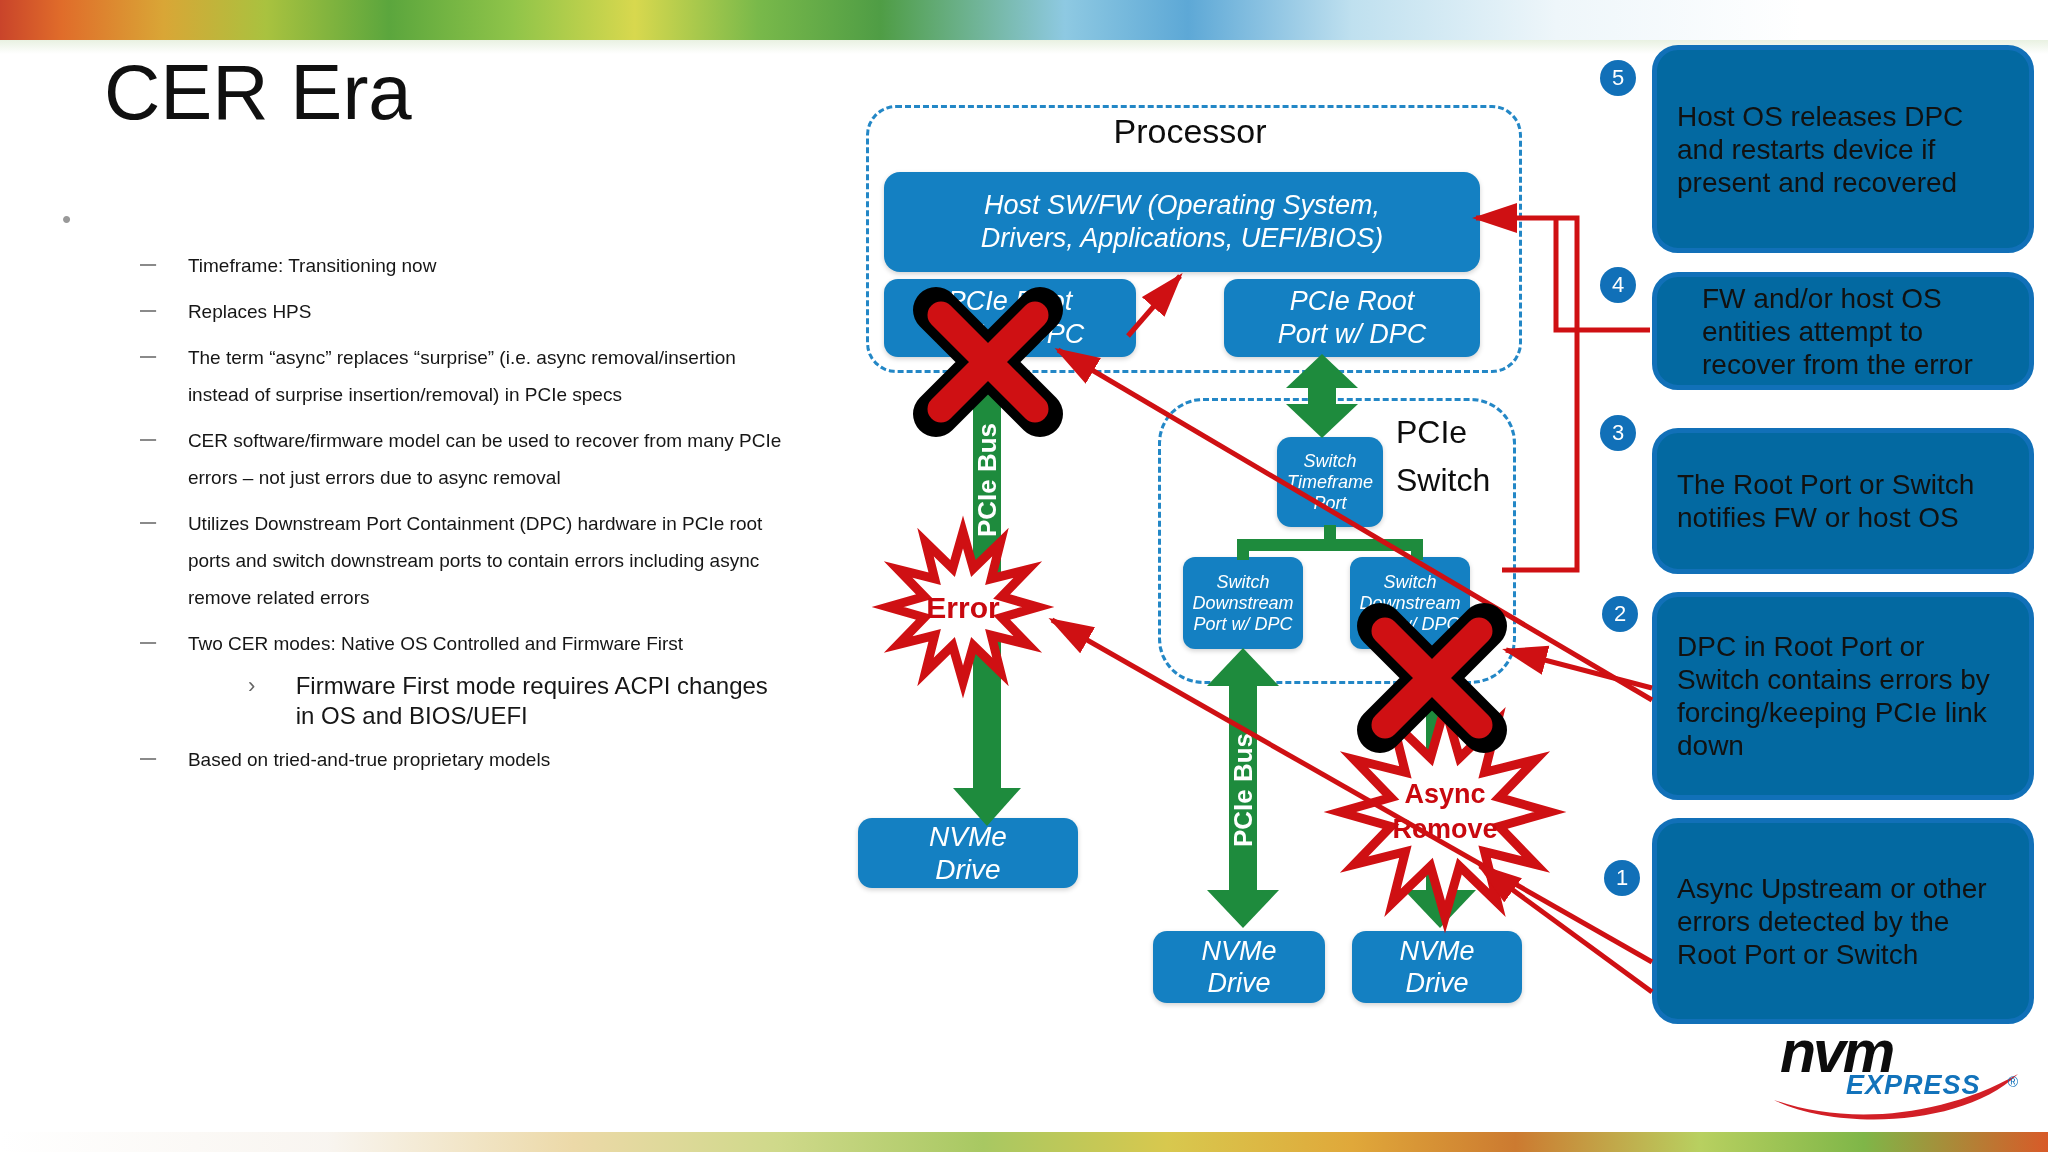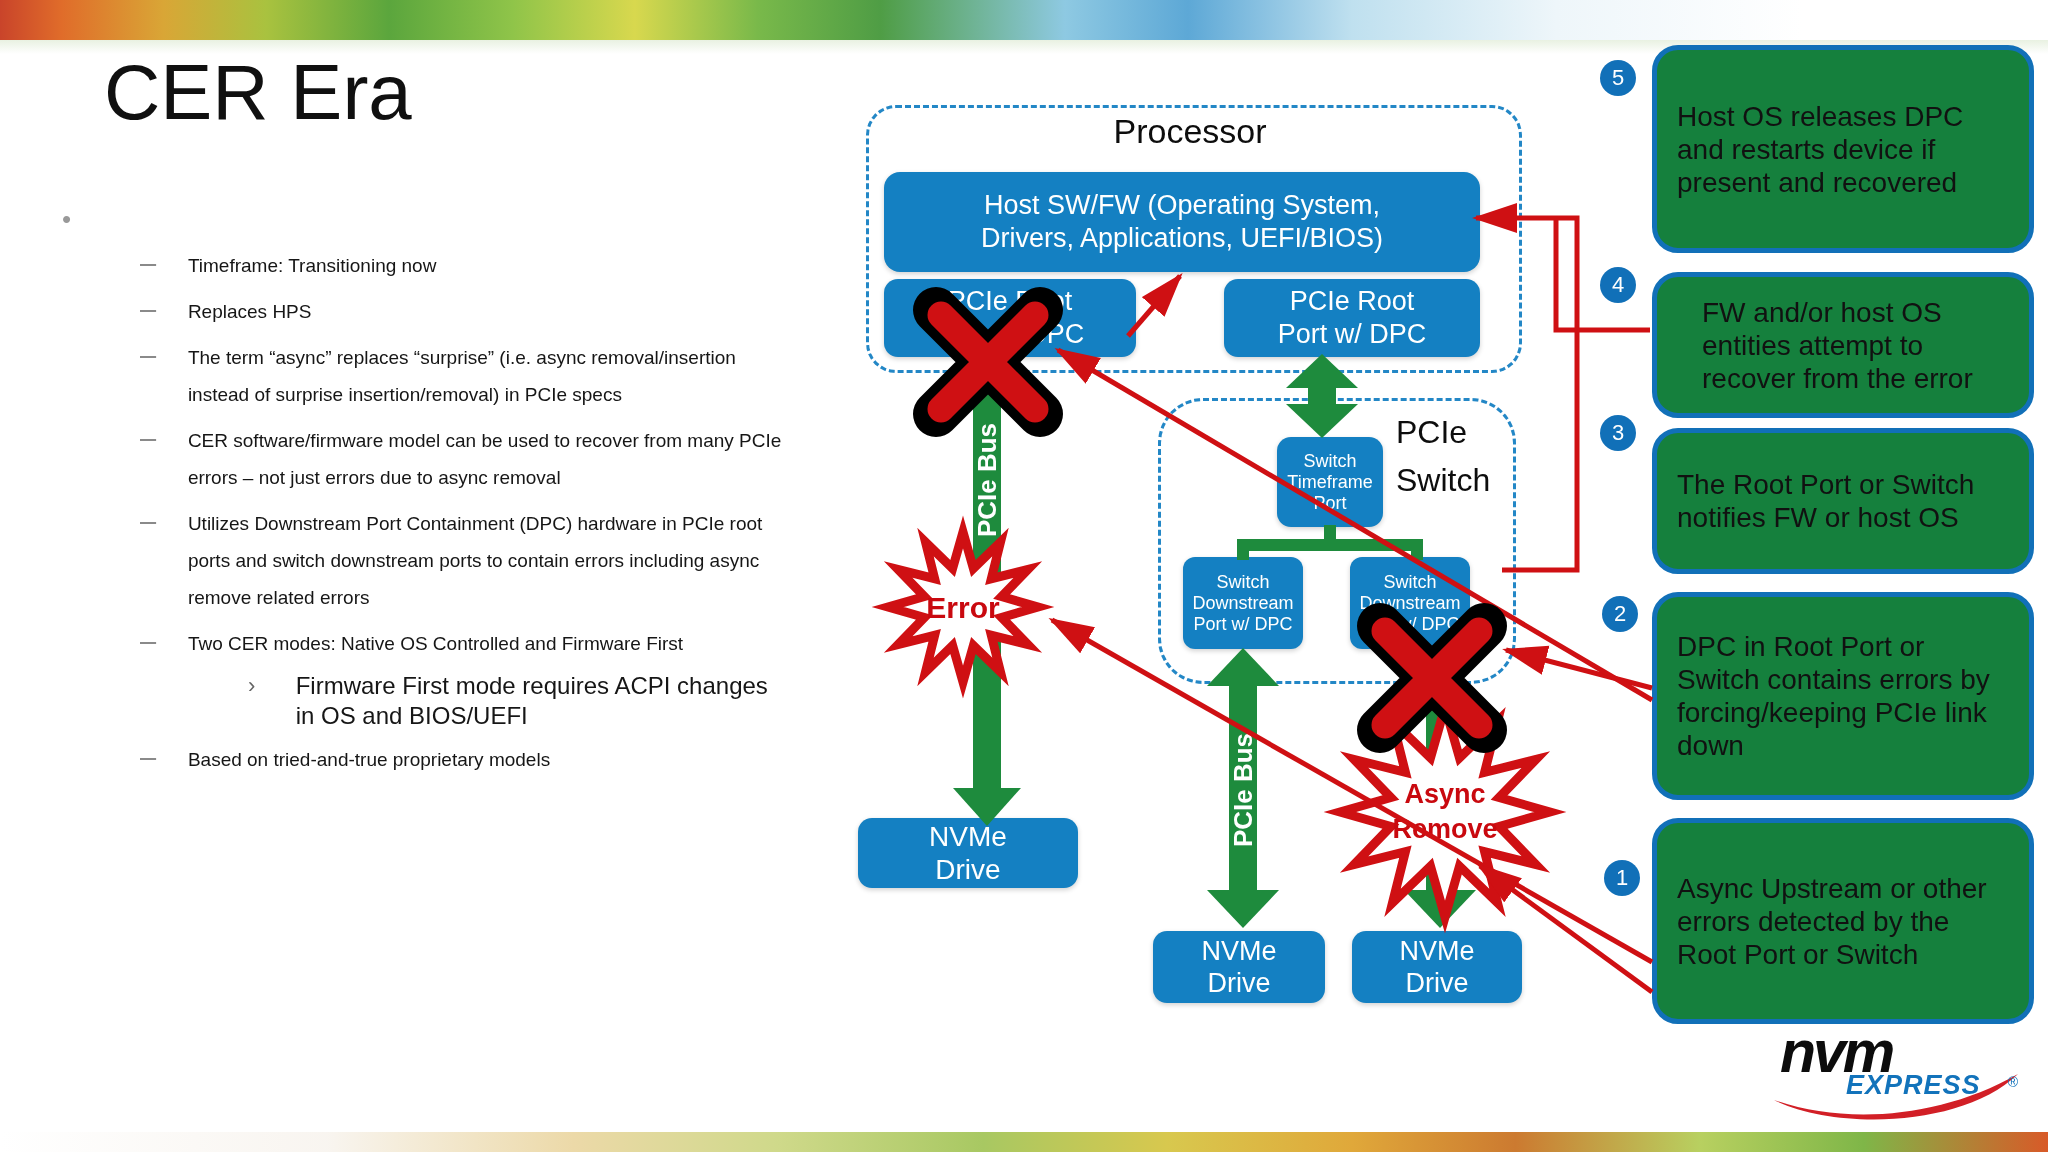--- a/index.html
+++ b/index.html
@@ -33,46 +33,46 @@
   .li{display:flex;margin-bottom:9px;margin-left:78px;}
   .li .dash{width:52px;font-size:29px;color:#8a8a8a;}
   .li .t{width:645px;font-size:19px;line-height:37px;color:#161616;}
   .subli{display:flex;margin:2px 0 10px 186px;}
   .subli .arr{width:50px;font-size:22px;color:#666;padding-top:2px;}
   .subli .t{width:510px;font-size:24px;line-height:30px;color:#161616;}
   
   .bluebox{
     position:absolute;background:#1480c2;color:#fff;border-radius:14px;
     display:flex;flex-direction:column;align-items:center;justify-content:center;
-    text-align:left;z-index:2;box-shadow:0 2px 5px rgba(0,0,0,.18);
+    text-align:left;z-index:2;box-shadow:0 2px 5px rgba(0,0,0,.18);font-style:italic;
   }
   .dashedbox{position:absolute;border:3px dashed #2387c6;z-index:1;}
   #processor-box{left:866px;top:105px;width:650px;height:262px;border-radius:30px;}
   #processor-label{position:absolute;left:1040px;top:112px;width:300px;text-align:center;
     font-size:34px;color:#0d0d0d;z-index:2;}
   #host-box{left:884px;top:172px;width:596px;height:100px;font-size:27px;line-height:33px;border-radius:16px;}
   #rootport-left{left:884px;top:279px;width:252px;height:78px;font-size:27px;line-height:33px;}
   #rootport-right{left:1224px;top:279px;width:256px;height:78px;font-size:27px;line-height:33px;}
   #switch-box{left:1158px;top:398px;width:352px;height:280px;border-radius:45px;}
   #switch-label{position:absolute;left:1396px;top:408px;width:116px;text-align:left;
     font-size:32px;line-height:48px;color:#0d0d0d;z-index:2;}
   #upstream-box{left:1277px;top:437px;width:106px;height:90px;font-size:18px;line-height:21px;border-radius:14px;}
   #ds-left{left:1183px;top:557px;width:120px;height:92px;font-size:18px;line-height:21px;border-radius:12px;}
   #ds-right{left:1350px;top:557px;width:120px;height:92px;font-size:18px;line-height:21px;border-radius:12px;}
   #nvme-1{left:858px;top:818px;width:220px;height:70px;font-size:28px;line-height:33px;}
   #nvme-2{left:1153px;top:931px;width:172px;height:72px;font-size:27px;line-height:32px;}
   #nvme-3{left:1352px;top:931px;width:170px;height:72px;font-size:27px;line-height:32px;}
   
   .callout{
-    position:absolute;left:1652px;width:382px;background:#15803d;border:5px solid #1170b8;
+    position:absolute;left:1652px;width:382px;background:#0369a1;border:5px solid #1170b8;
     border-radius:26px;display:flex;align-items:center;z-index:3;
     padding:14px 20px;box-sizing:border-box;font-size:28px;line-height:33px;color:#111;
   }
   #callout-5{top:45px;height:208px;}
-  #callout-4{top:272px;height:146px;padding-left:45px;}
+  #callout-4{top:272px;height:118px;padding-left:45px;}
   #callout-3{top:428px;height:146px;}
   #callout-2{top:592px;height:208px;}
   #callout-1{top:818px;height:206px;}
   .badge{
     position:absolute;width:36px;height:36px;border-radius:50%;background:#1170b8;
     color:#fff;font-size:22px;display:flex;align-items:center;justify-content:center;z-index:6;
   }
   #badge-5{left:1600px;top:60px;}
   #badge-4{left:1600px;top:267px;}
   #badge-3{left:1600px;top:415px;}

